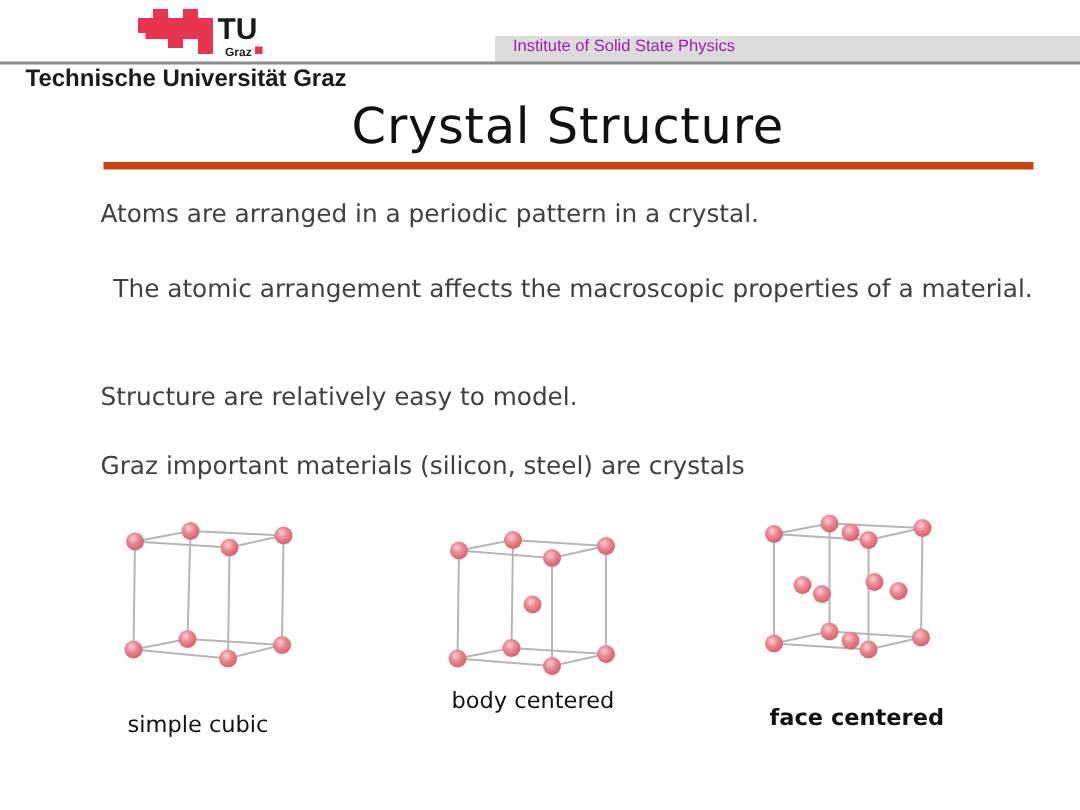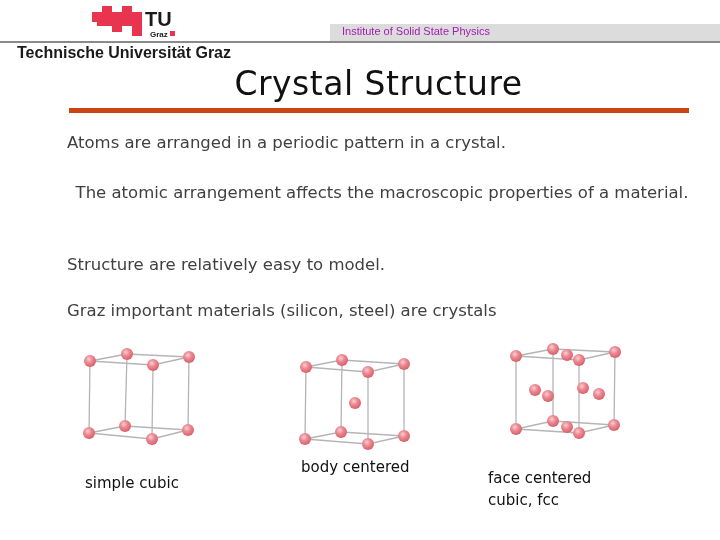--- a/index.html
+++ b/index.html
@@ -164,16 +164,15 @@
       <circle cx="104" cy="59" r="6"></circle>
   </g>
 </svg>
 
 <div class="caption" style="left:85px; top:472px;">
   <div>simple cubic</div>
 </div>
 <div class="caption" style="left:301px; top:456px;">
   <div>body centered</div>
 </div>
-<div class="caption" style="left:488px; top:467px;">
+<div class="caption" style="left:513px; top:467px;font-weight:bold;">
   <div>face centered</div>
-  <div>cubic, fcc</div>
 </div>
 
 </body></html>

